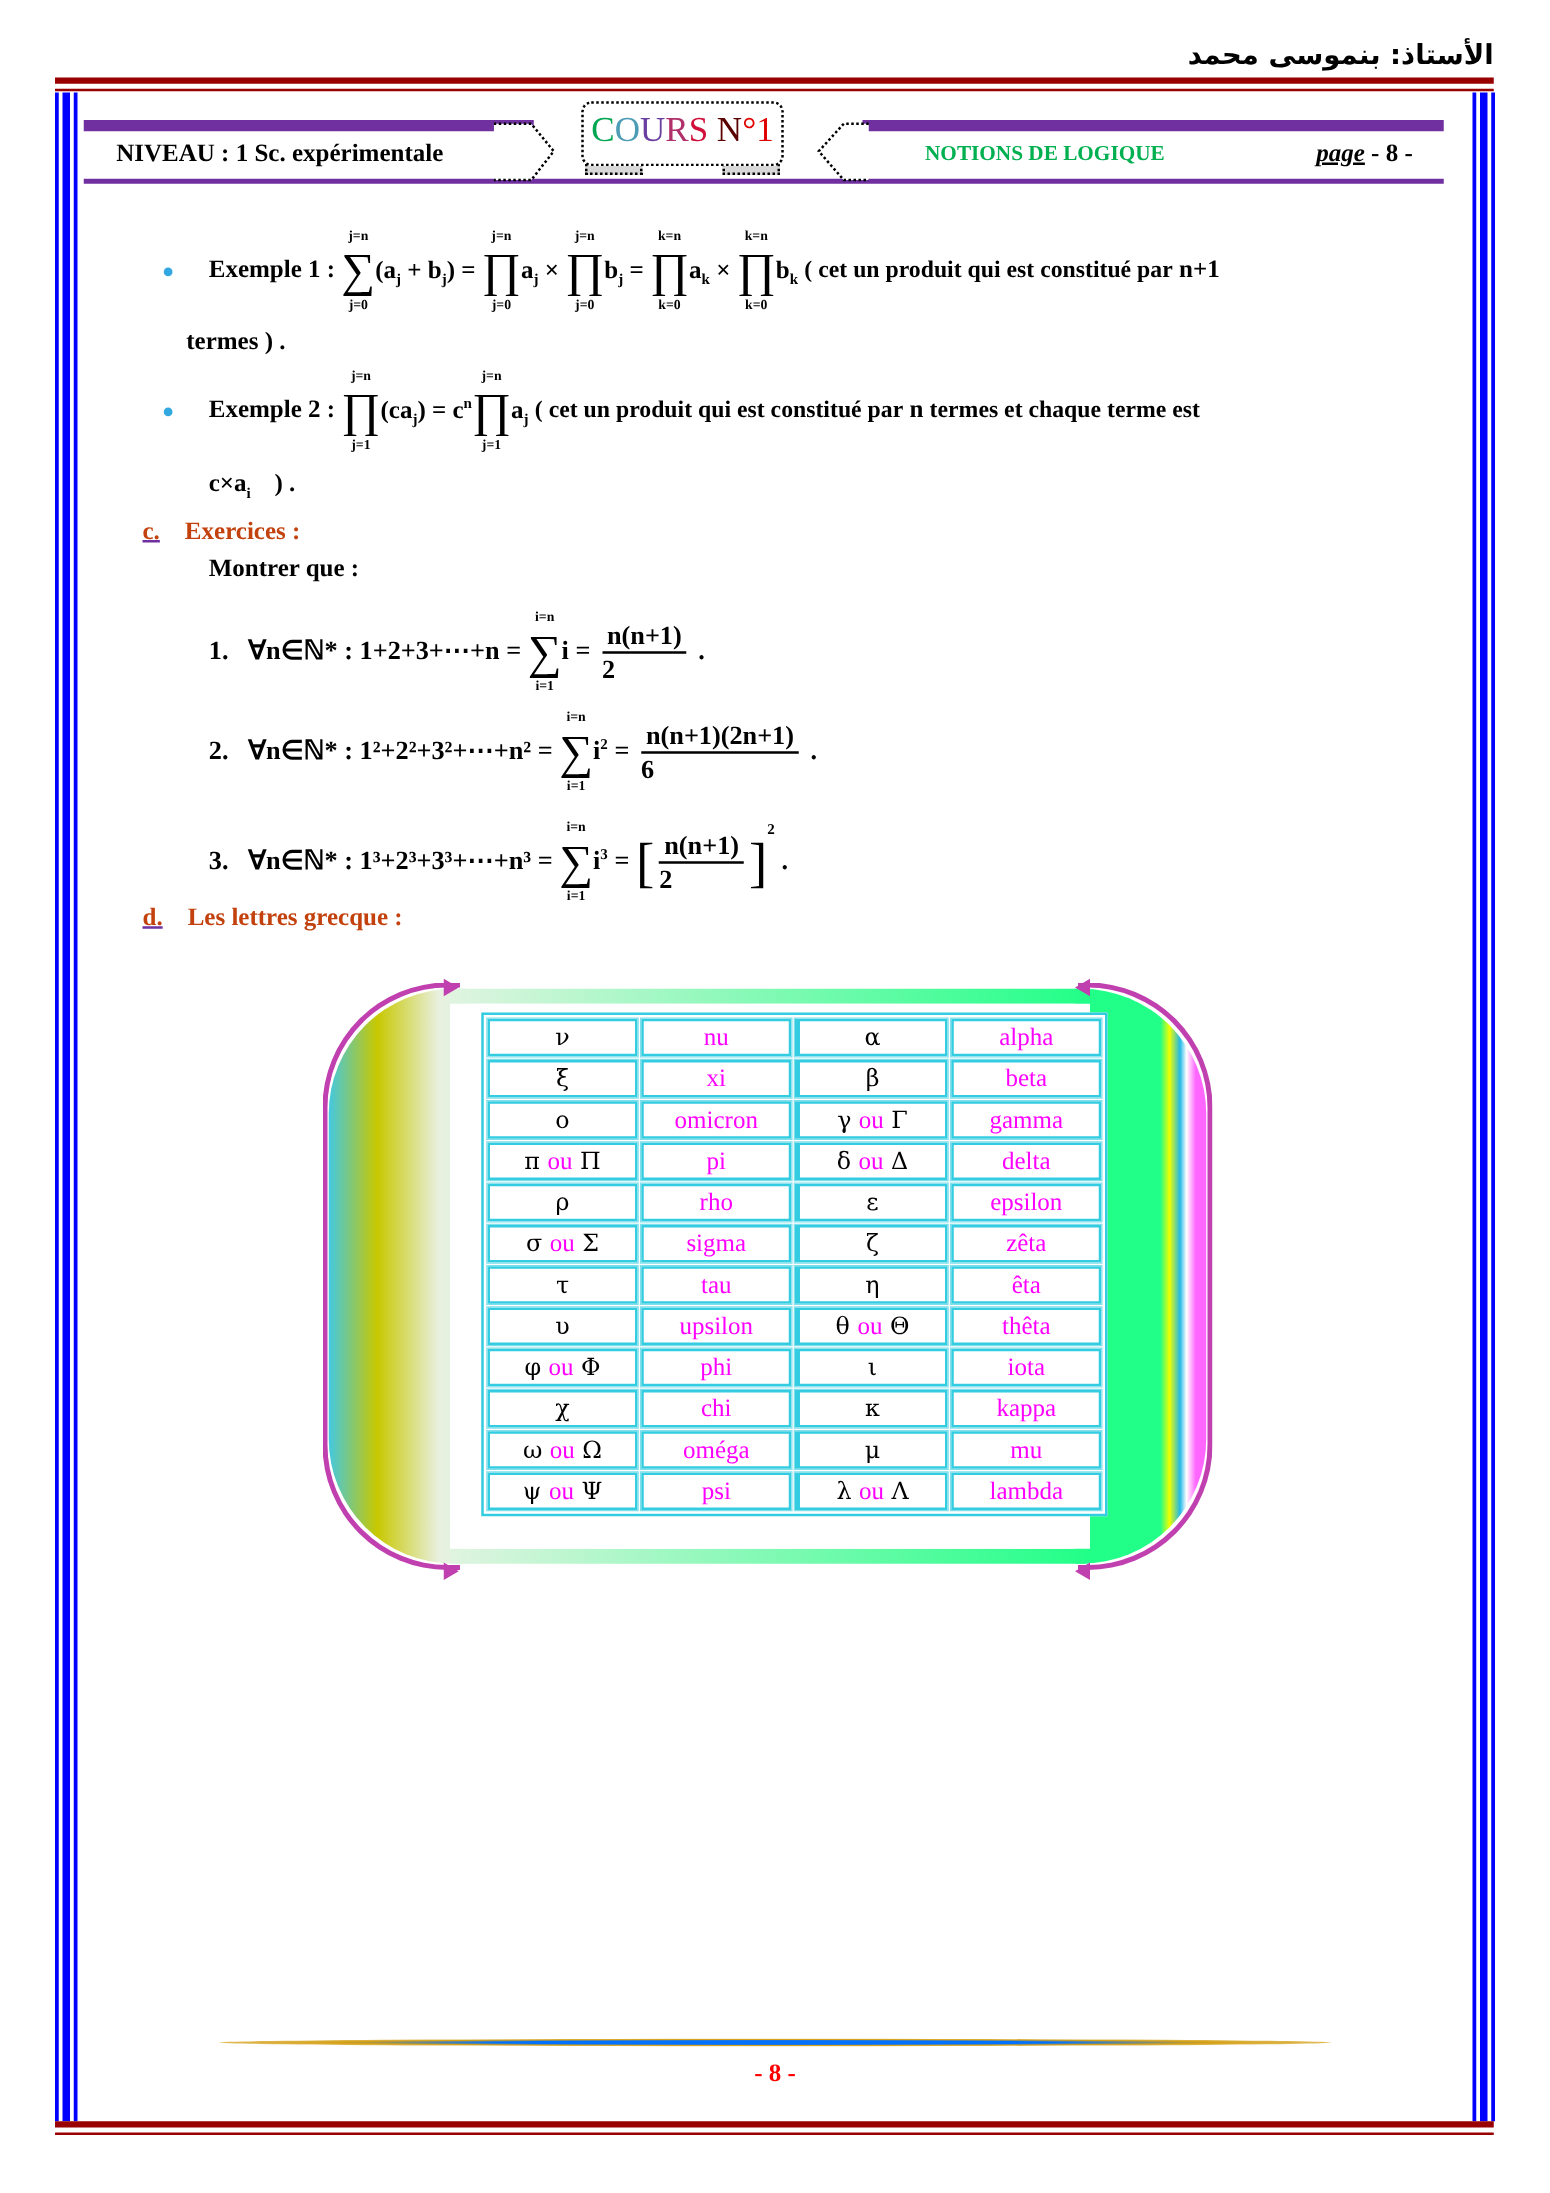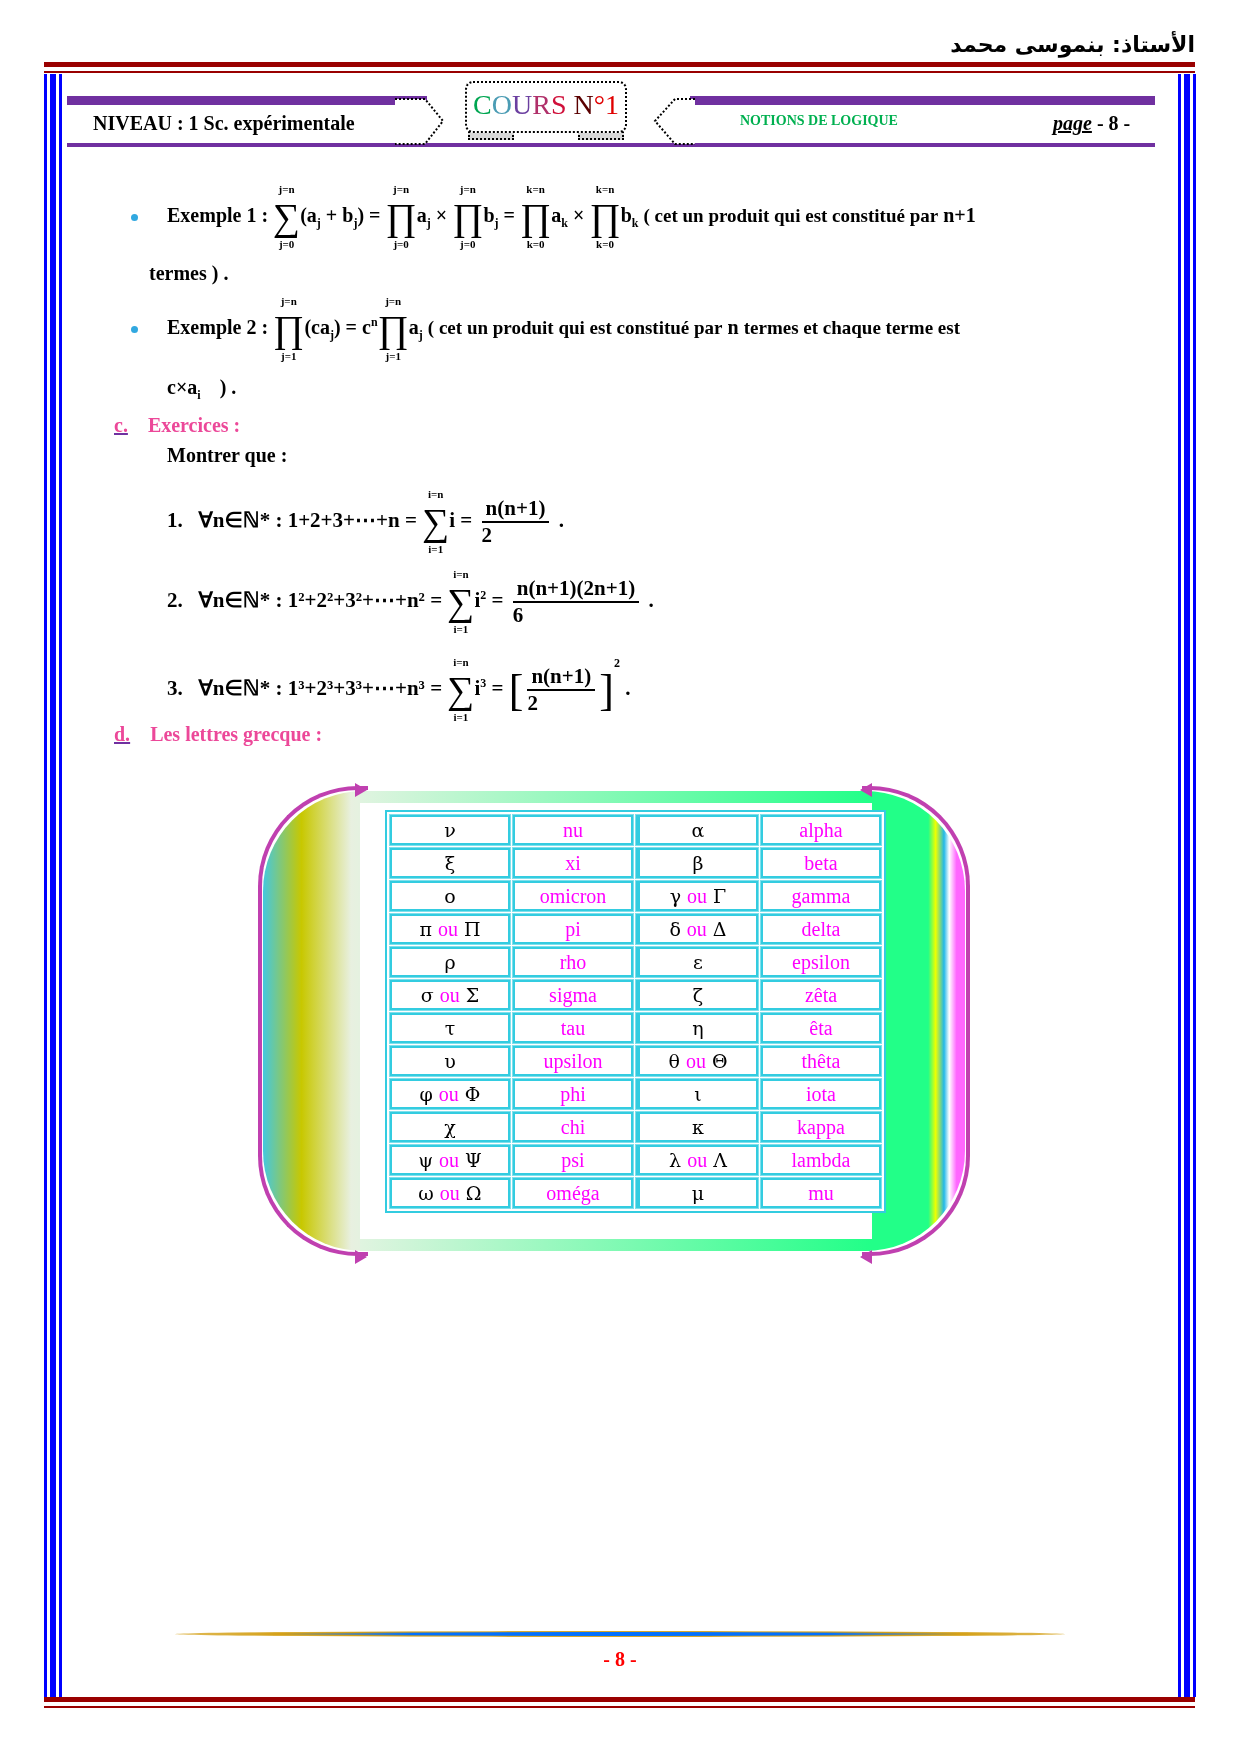--- a/index.html
+++ b/index.html
@@ -19,33 +19,33 @@
   .side-bars span.b { left:6px; width:6px; }
   .side-bars span.c { left:15px; width:3px; }
 
   .author { position:absolute; right:45px; top:32px; font-family:"DejaVu Sans", sans-serif;
             font-weight:bold; font-size:22px; direction:rtl; }
 
   
   .band-top { position:absolute; top:96px; height:9px; background:#7030a0; }
   .band-bot { position:absolute; top:143px; height:4px; background:#7030a0; }
   .niveau { position:absolute; left:93px; top:112px; font-size:20px; font-weight:bold; }
-  .notions { position:absolute; left:740px; top:113px; font-size:14px; font-weight:bold; color:#00b050; }
+  .notions { position:absolute; left:740px; top:113px; font-size:17px; font-weight:bold; color:#00b050; }
   .pagelbl { position:absolute; left:1053px; top:112px; font-size:20px; font-weight:bold; font-style:italic; }
   .cours-box { position:absolute; left:465px; top:81px; width:158px; height:48px;
                border:2px dotted #000; border-radius:8px; background:#fff; text-align:center; }
   .cours-text { font-size:28px; line-height:44px; font-family:"Liberation Serif", serif; }
   .cours-text .c1{color:#00a651;} .cours-text .c2{color:#4b9cb4;} .cours-text .c3{color:#6b3fa0;}
   .cours-text .c4{color:#b0306a;} .cours-text .c5{color:#d0103a;} .cours-text .n{color:#5a0000;} .cours-text .o{color:#e00000;}
   .cours-tab { position:absolute; top:128px; width:42px; height:10px; background:#d8d8d8; border:2px dotted #000; border-top:none; }
 
   
   .body-text { position:absolute; font-size:20px; font-weight:bold; white-space:nowrap; }
   .bullet { position:absolute; width:7px; height:7px; border-radius:50%; background:#31a8e0; }
-  .section-head { position:absolute; font-size:20px; font-weight:bold; color:#ec4899; }
+  .section-head { position:absolute; font-size:20px; font-weight:bold; color:#c2410c; }
   .section-letter { text-decoration:underline; text-decoration-color:#7030a0; margin-right:20px; }
   .math { font-family:"Liberation Serif", serif; font-weight:bold; }
   .big-op { font-size:38px; font-weight:normal; vertical-align:middle; display:inline-block; position:relative; line-height:1; }
   .lim { position:absolute; left:50%; transform:translateX(-50%); font-size:11px; font-weight:bold; white-space:nowrap; }
   .lim.up { top:-14px; } .lim.dn { bottom:-14px; }
   sub, sup { font-size:12px; }
   .frac { display:inline-block; vertical-align:middle; margin:0 4px; }
   .frac .num { display:block; border-bottom:2px solid #000; padding:0 4px; }
   .frac .den { display:block; }
 
@@ -262,28 +262,28 @@
         <td class="sym gap"><span>ι</span></td>
         <td class="name">iota</td>
       </tr>
       <tr>
         <td class="sym"><span>χ</span></td>
         <td class="name">chi</td>
         <td class="sym gap"><span>κ</span></td>
         <td class="name">kappa</td>
       </tr>
       <tr>
+        <td class="sym"><span>ω</span><span class="ou">ou</span><span>Ω</span></td>
+        <td class="name">oméga</td>
+        <td class="sym gap"><span>μ</span></td>
+        <td class="name">mu</td>
+      </tr>
+      <tr>
         <td class="sym"><span>ψ</span><span class="ou">ou</span><span>Ψ</span></td>
         <td class="name">psi</td>
         <td class="sym gap"><span>λ</span><span class="ou">ou</span><span>Λ</span></td>
         <td class="name">lambda</td>
       </tr>
-      <tr>
-        <td class="sym"><span>ω</span><span class="ou">ou</span><span>Ω</span></td>
-        <td class="name">oméga</td>
-        <td class="sym gap"><span>μ</span></td>
-        <td class="name">mu</td>
-      </tr>
     </tbody>
 </table>
 
 <div class="footer-rule"></div>
 <div class="footer-page">- 8 -</div>
 
 </body></html>

